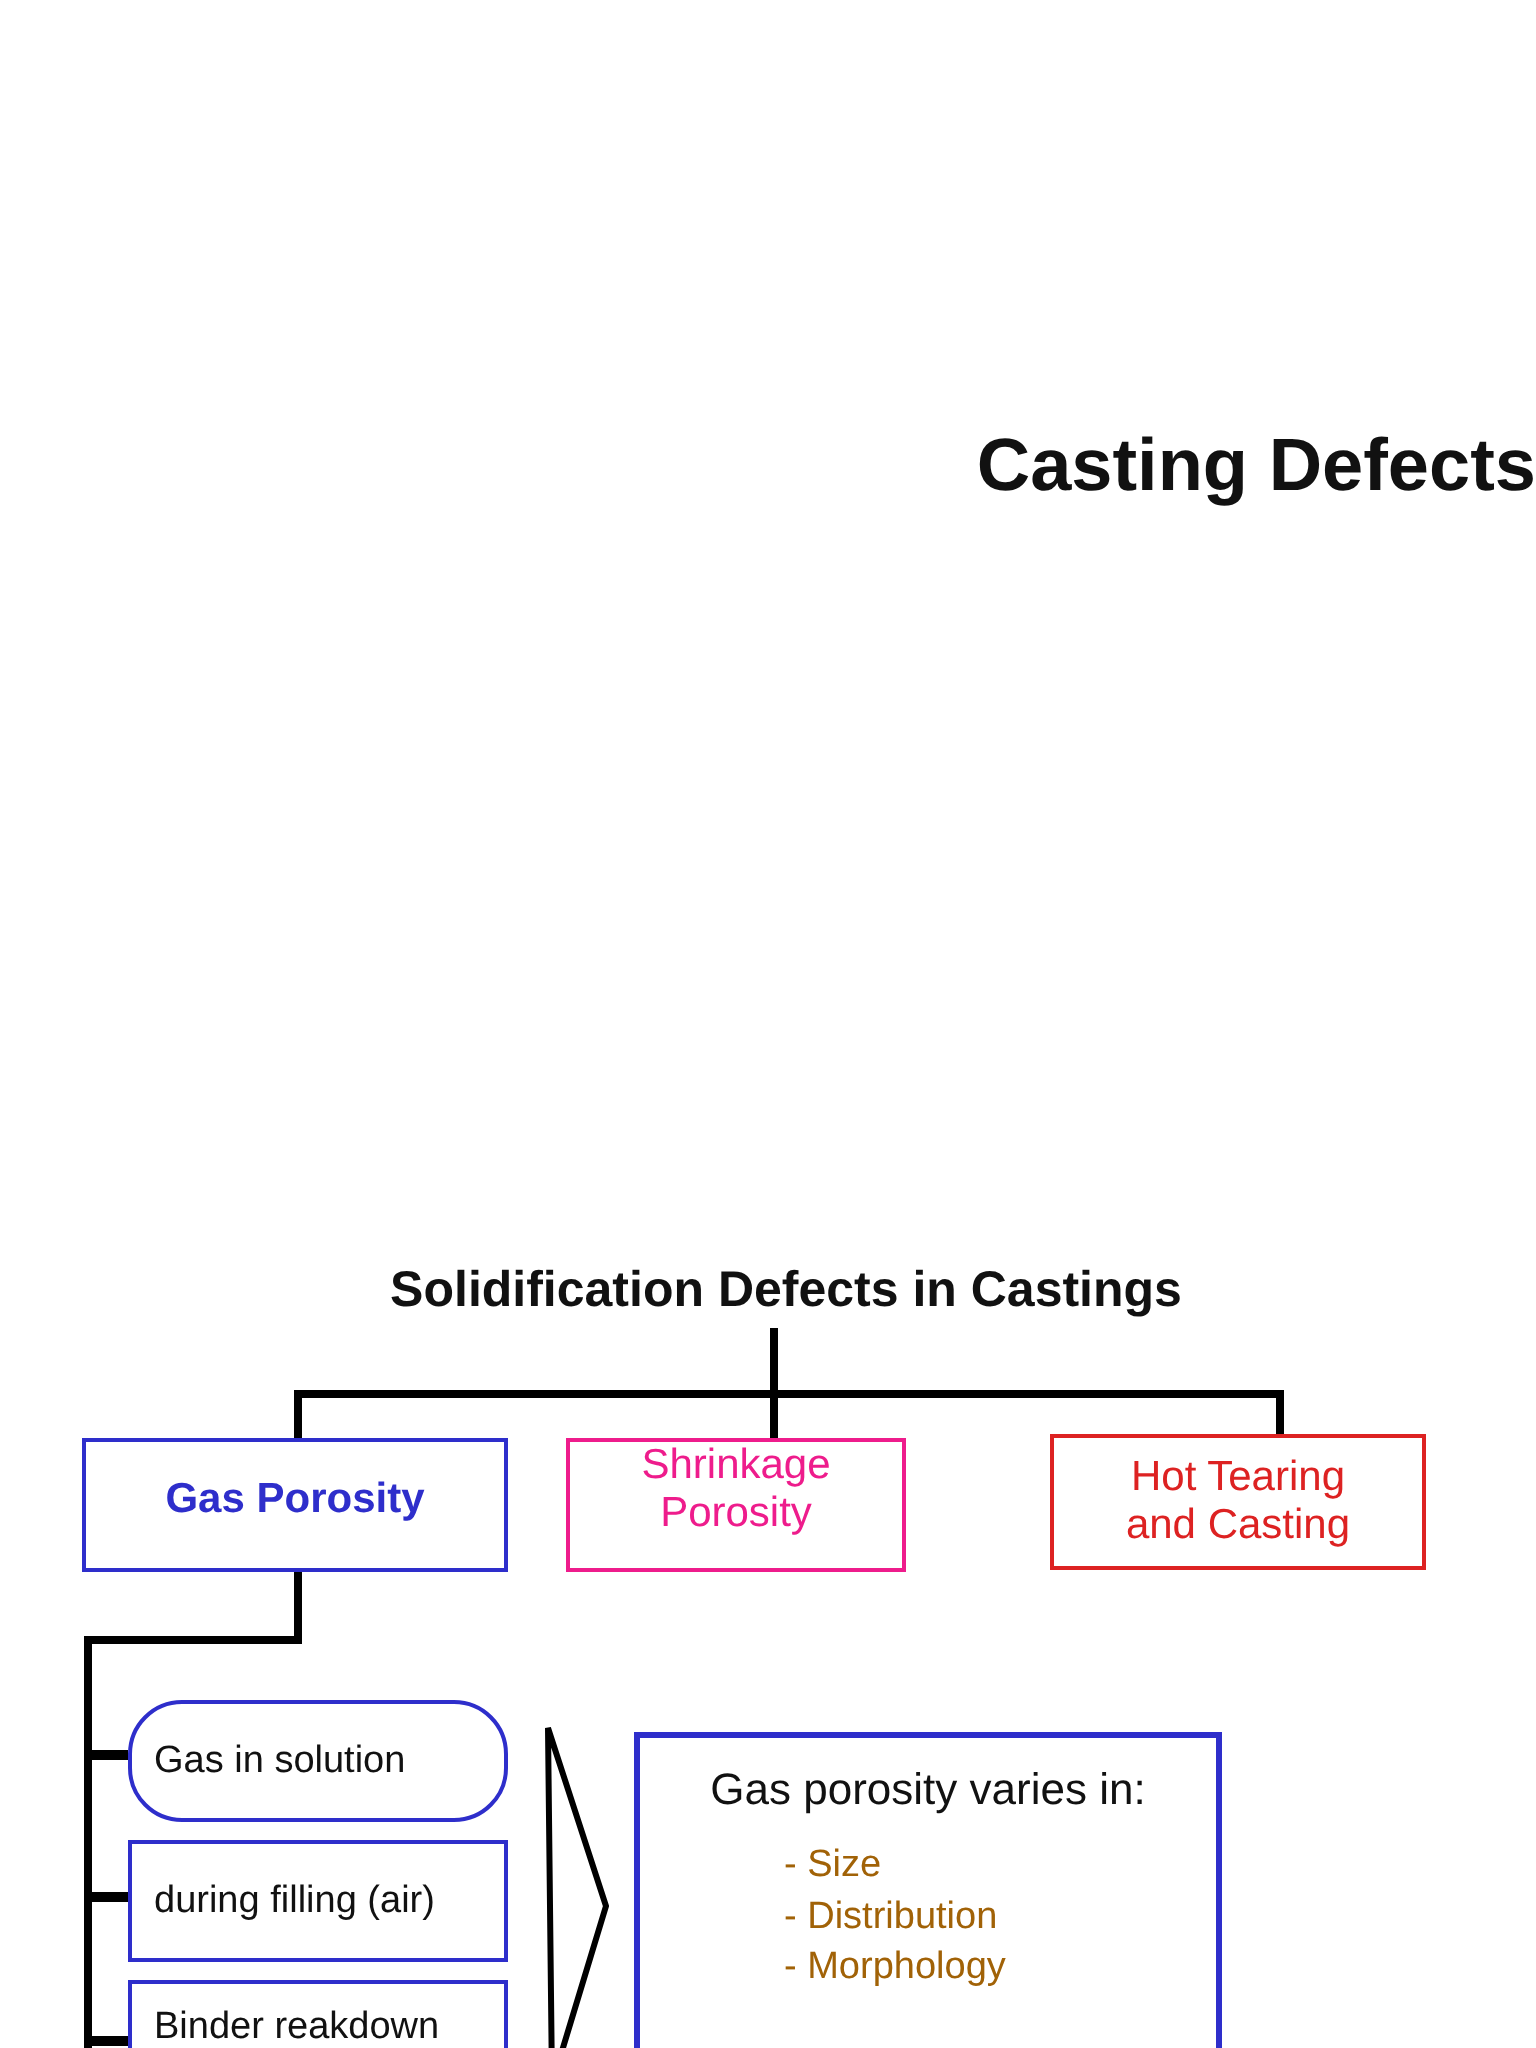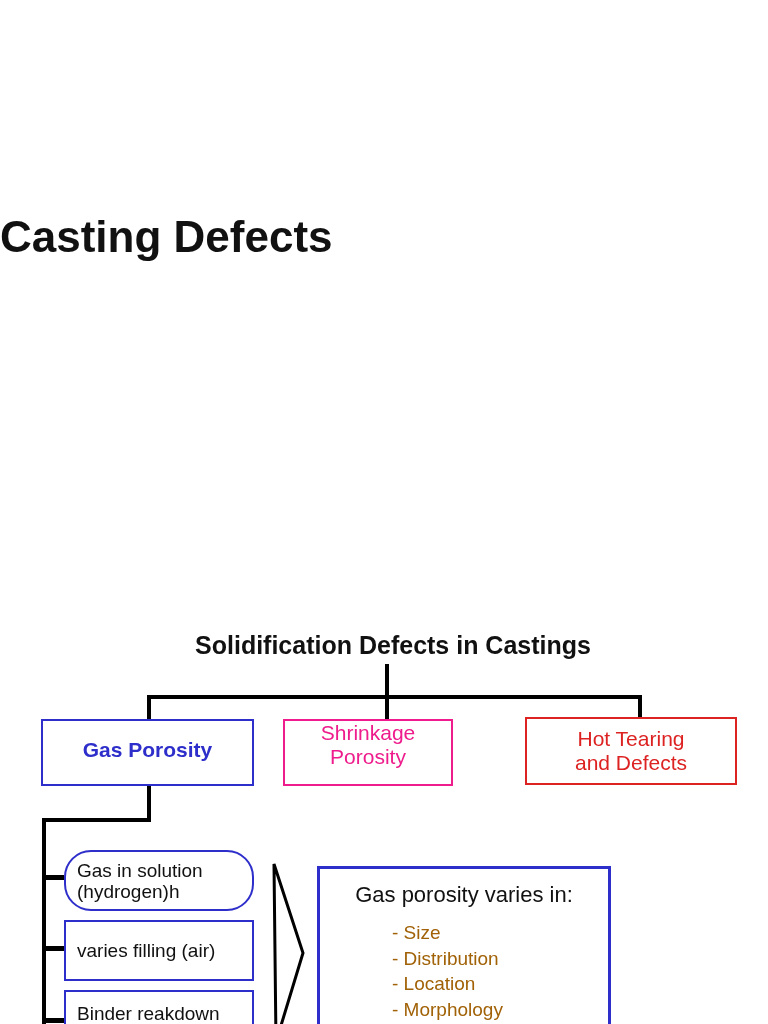--- a/index.html
+++ b/index.html
@@ -11,22 +11,22 @@
     background: #ffffff;
     overflow: hidden;
     font-family: "Liberation Sans", sans-serif;
   }
   .abs { position: absolute; }
 
   
   .slide-title {
     left: 0; top: 212; width: 768px;
     top: 212px;
-    text-align: left;
-    font-size: 44px;
+    text-align: right;
+    font-size: 37px;
     font-weight: 700;
     color: #111111;
     letter-spacing: 0px;
   }
 
   
   .dg-heading {
     left: 18px; top: 631px; width: 750px;
     text-align: center;
     font-size: 25px;
@@ -46,21 +46,21 @@
     text-align: center;
     background: #ffffff;
   }
   .box-blue  { border: 2px solid #2e2ecb; color: #2e2ecb; }
   .box-pink  { border: 2px solid #ee1c8c; color: #ee1c8c; }
   .box-red   { border: 2px solid #dd2222; color: #dd2222; }
   .branch-label { font-size: 21px; line-height: 24px; display: block; }
 
   .gas-box    { left: 41px;  top: 719px; width: 213px; height: 67px; padding-bottom: 6px; font-weight: bold; }
   .shrink-box { left: 283px; top: 719px; width: 170px; height: 67px; padding-bottom: 16px; }
-  .hot-box    { left: 525px; top: 717px; width: 212px; height: 68px; }
+  .hot-box    { left: 525px; top: 717px; width: 188px; height: 68px; }
 
   
   .sub-box {
     border: 2px solid #2e2ecb;
     background: #ffffff;
     color: #111111;
     font-size: 19px;
     line-height: 21px;
     padding-left: 11px;
     display: flex;
@@ -109,48 +109,46 @@
   <div class="abs line" style="left:638px; top:695px; width:4px; height:24px;"></div>
 
   <div class="abs box box-blue gas-box">
     <span class="branch-label">Gas Porosity</span>
   </div>
   <div class="abs box box-pink shrink-box">
     <span class="branch-label">Shrinkage Porosity</span>
   </div>
   <div class="abs box box-red hot-box">
     <span class="branch-label">Hot Tearing</span>
-    <span class="branch-label">and Defects</span>
+    <span class="branch-label">and Casting</span>
   </div>
 
   <div class="abs line" style="left:147px; top:786px; width:4px; height:34px;"></div>
   <div class="abs line" style="left:42px; top:818px; width:109px; height:4px;"></div>
   <div class="abs line" style="left:42px; top:818px; width:4px; height:206px;"></div>
   <div class="abs line" style="left:43px; top:875px; width:21px; height:5px;"></div>
   <div class="abs line" style="left:43px; top:946px; width:21px; height:5px;"></div>
   <div class="abs line" style="left:43px; top:1018px; width:21px; height:5px;"></div>
 
   <div class="abs sub-box sub1">
     <span>Gas in solution</span>
-    <span>(hydrogen)h</span>
   </div>
   <div class="abs sub-box sub2">
-    <span>varies filling (air)</span>
+    <span>during filling (air)</span>
   </div>
   <div class="abs sub-box sub3">
     <span>Binder reakdown</span>
   </div>
 
   <svg class="abs triangle-svg" width="45" height="164" viewBox="0 0 45 164">
     <polygon points="9,4 38,93 11,182" fill="#ffffff" stroke="#000000" stroke-width="3" stroke-linejoin="miter"></polygon>
   </svg>
 
   <div class="abs info-box">
     <div class="info-title">Gas porosity varies in:</div>
     <div class="info-items">
       <div>- Size</div>
       <div>- Distribution</div>
-      <div>- Location</div>
       <div>- Morphology</div>
     </div>
   </div>
 
 </div>
 
 </body></html>

